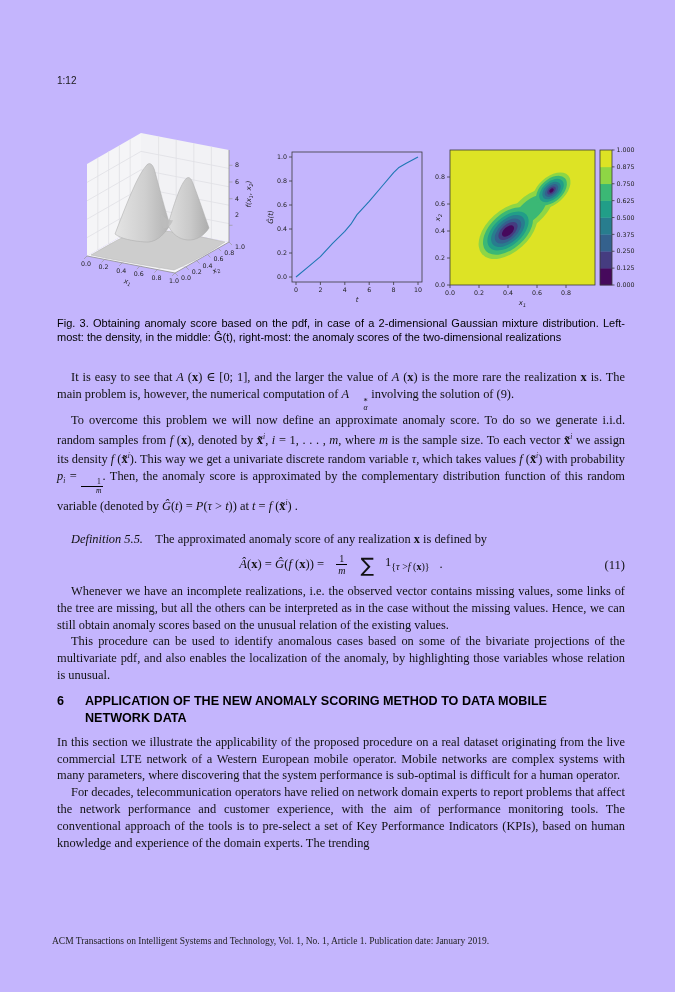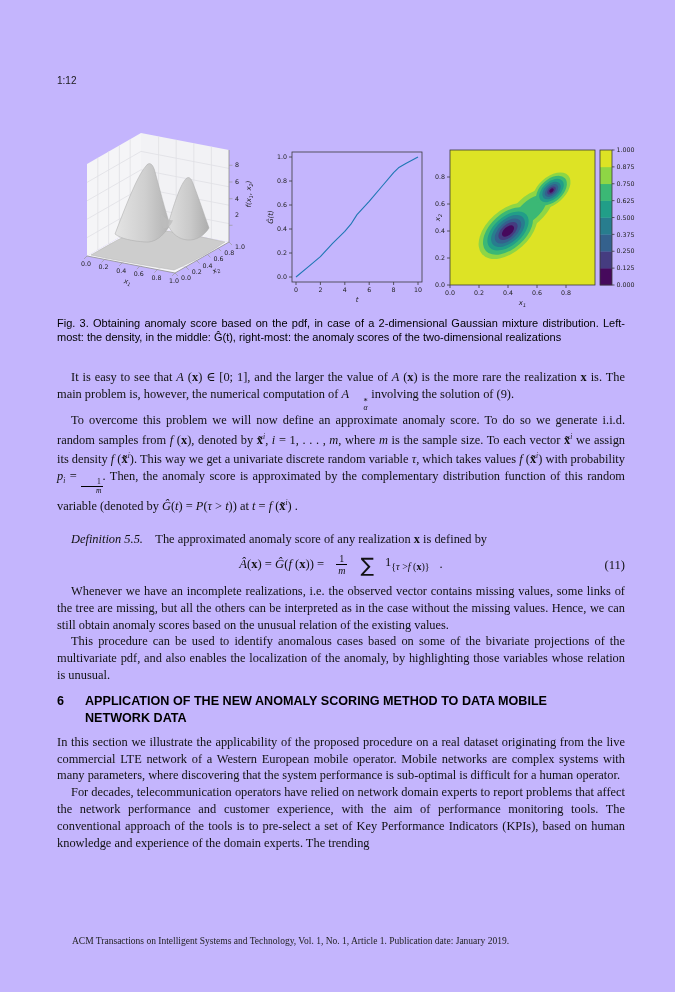--- a/index.html
+++ b/index.html
@@ -31,21 +31,21 @@
   .efrac{display:inline-flex;flex-direction:column;align-items:center;font-size:10px;line-height:1.1;margin:0 2px;}
   .efrac .den{border-top:.8px solid #000;padding:0 2px;font-style:italic;}
   .esum{font-size:20px;line-height:1;margin:0 1px;font-family:"DejaVu Sans","Liberation Sans",sans-serif;}
   .eind sub{font-size:10px;}
   .eq-number{position:absolute;right:0;top:50%;transform:translateY(-50%);}
   .section-heading{display:flex;margin:9px 0 6px;
         font-family:"Liberation Sans","DejaVu Sans",sans-serif;font-weight:700;
         font-size:12.6px;line-height:17.5px;color:#000;}
   .sec-num{width:28px;flex:none;}
   .sec-title{max-width:482px;}
-  .page-footer{position:absolute;left:72px;top:936px;width:568px;font-size:9.5px;color:#222;}
+  .page-footer{position:absolute;left:52px;top:936px;width:568px;font-size:9.5px;color:#222;}
 </style>
 </head>
 <body>
 
 <div class="page">
 
   <div class="running-head">
     <span>1:12</span>
   </div>
 

